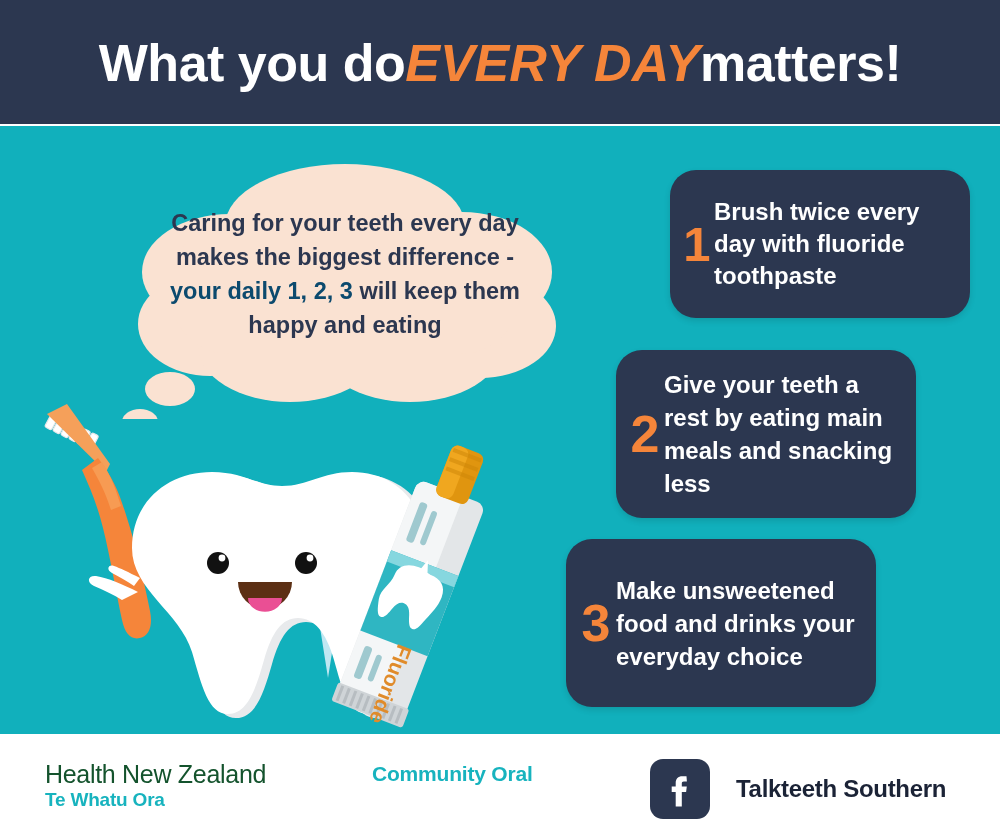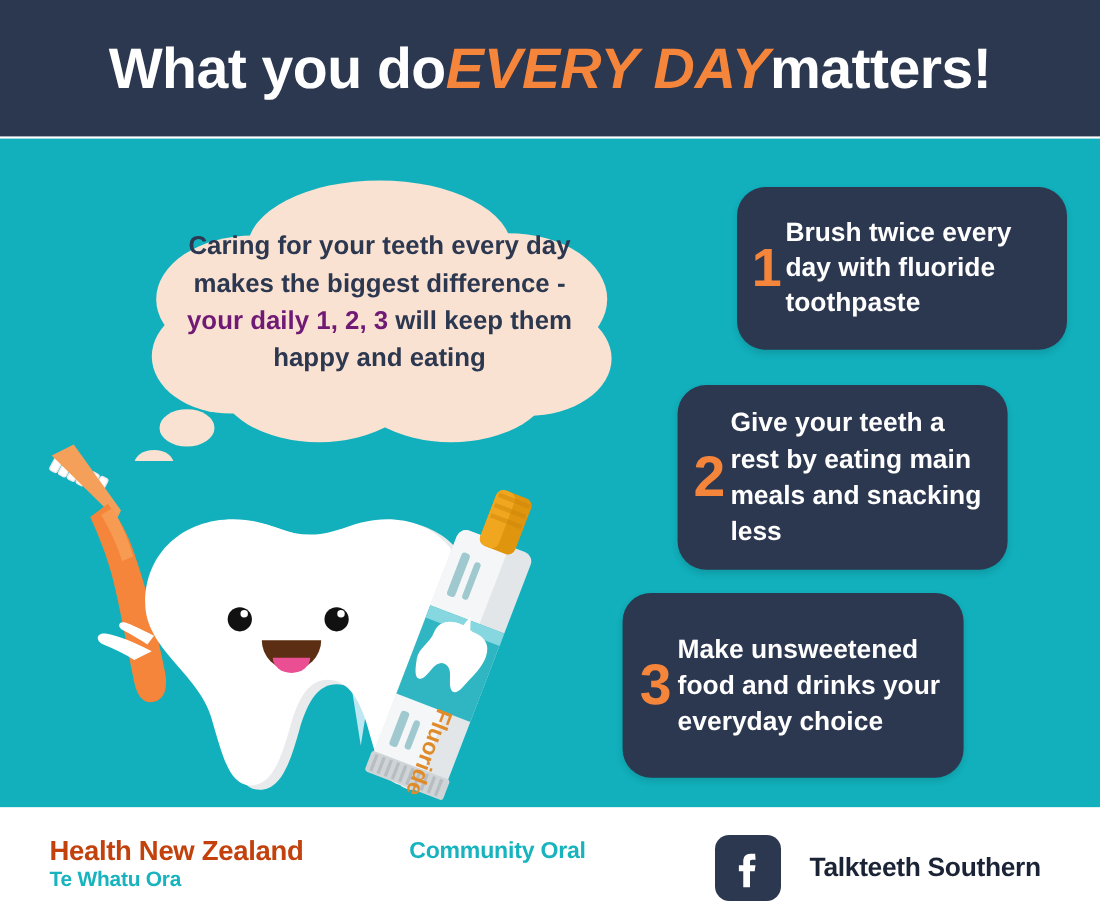--- a/index.html
+++ b/index.html
@@ -70,21 +70,21 @@
     position: absolute;
     left: 38px;
     top: 52px;
     width: 394px;
     text-align: center;
     font-size: 23.5px;
     line-height: 34px;
     font-weight: bold;
     color: #2c3750;
   }
-  .bubble-text .em { color: #701a75; }
+  .bubble-text .em { color: #0c4a6e; }
 
   
   .card {
     position: absolute;
     background: #2c3750;
     border-radius: 26px;
     display: flex;
     align-items: center;
     box-sizing: border-box;
     box-shadow: 0 3px 6px rgba(0,0,0,0.12);
@@ -127,22 +127,22 @@
     left: 0; top: 734px;
     width: 1000px; height: 104px;
     background: #ffffff;
   }
   .logo-hnz {
     position: absolute;
     left: 45px; top: 26px;
   }
   .logo-hnz .l1 {
     font-size: 25px;
-    font-weight: bold;
-    color: #c2410c;
+    font-weight: normal;
+    color: #14532d;
     letter-spacing: -0.3px;
     line-height: 28px;
   }
   .logo-hnz .l2 {
     font-size: 19px;
     font-weight: bold;
     color: #17b3be;
     letter-spacing: -0.2px;
     line-height: 24px;
   }

